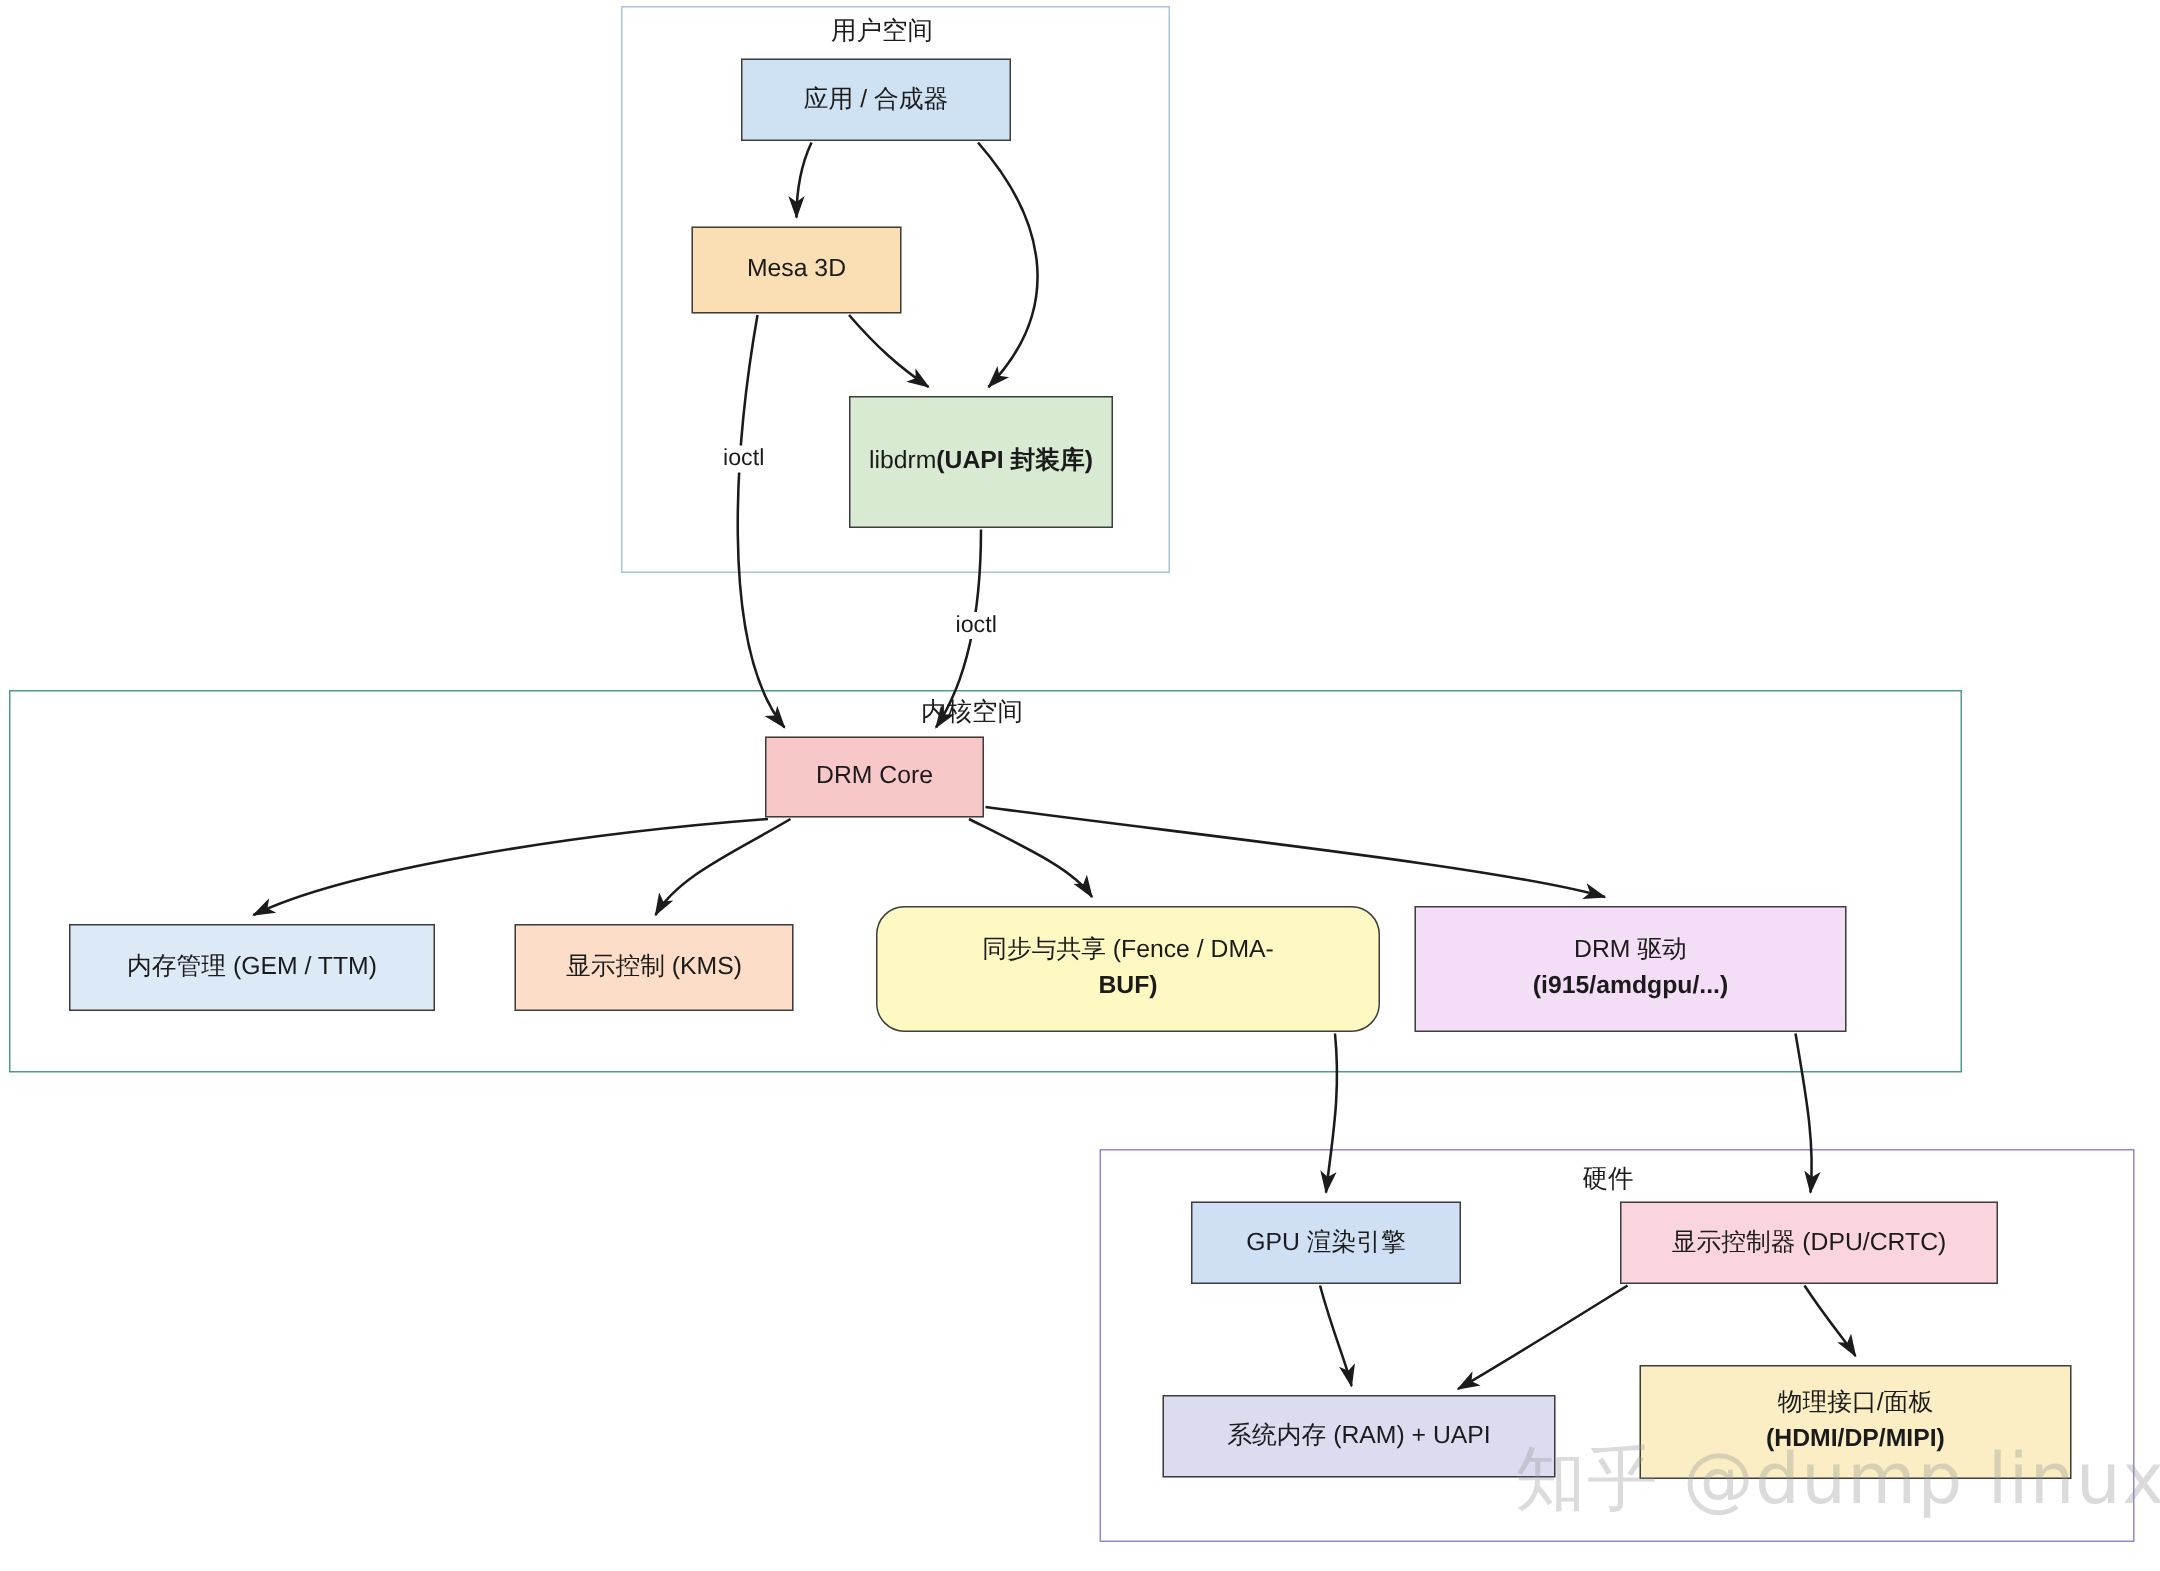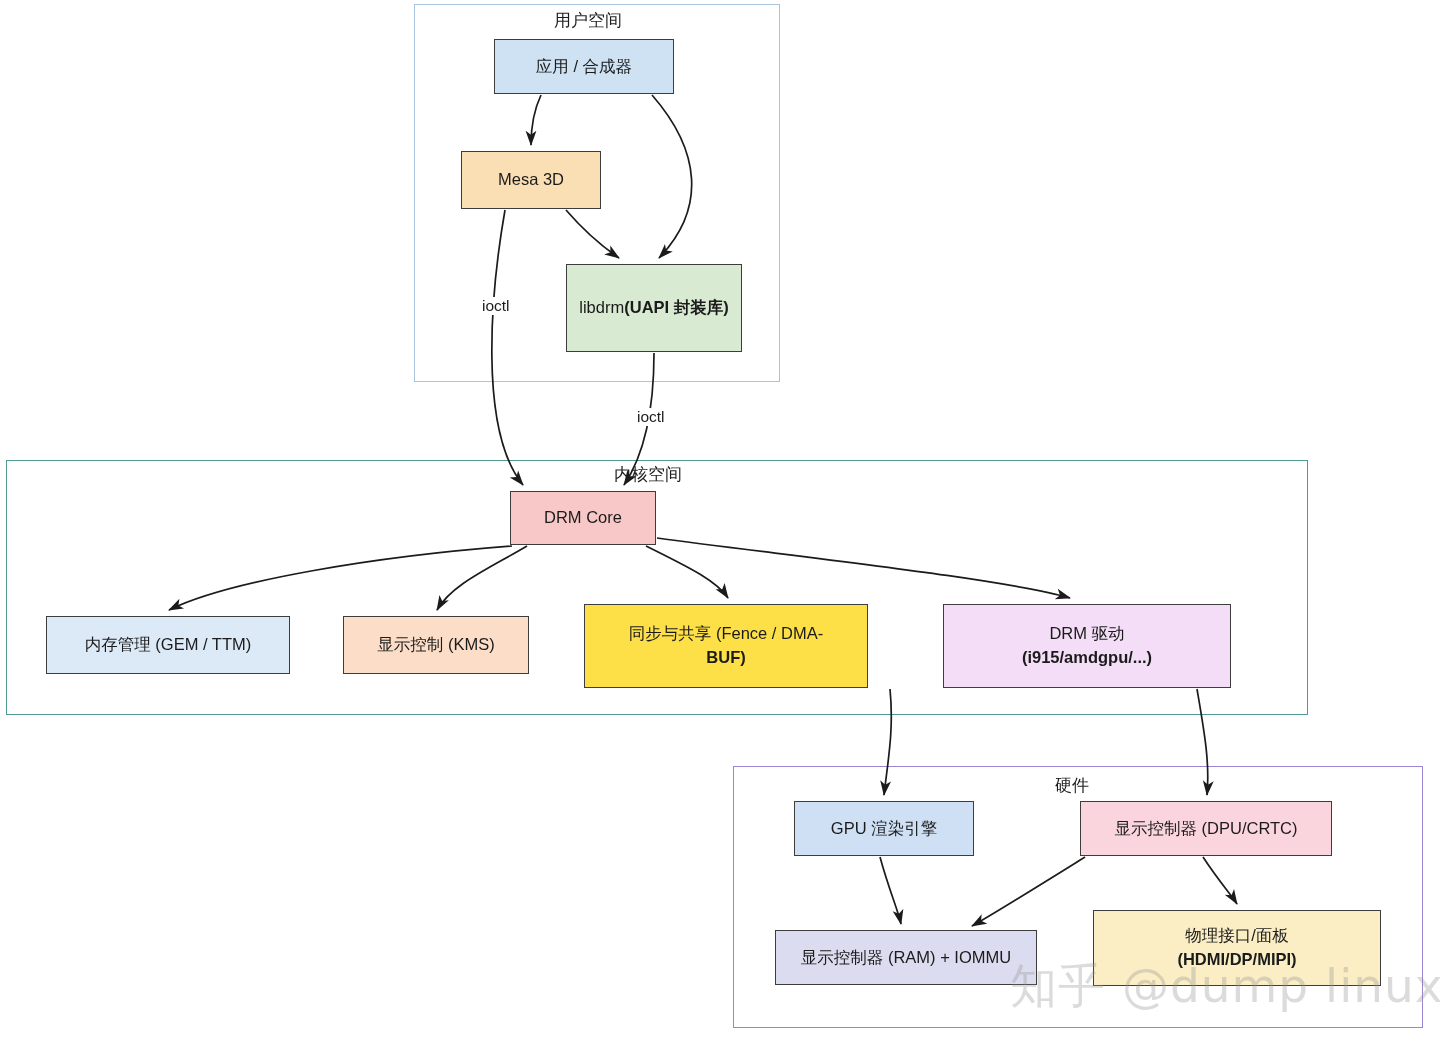--- a/index.html
+++ b/index.html
@@ -93,40 +93,40 @@
   </div>
 
   <div class="node" style="left:46px;top:616px;width:244px;height:58px;background:#dce9f7;">
     <span>内存管理 (GEM / TTM)</span>
   </div>
 
   <div class="node" style="left:343px;top:616px;width:186px;height:58px;background:#fbddc8;">
     <span>显示控制 (KMS)</span>
   </div>
 
-  <div class="node" style="left:584px;top:604px;width:284px;height:84px;background:#fde047;flex-direction:column;">
+  <div class="node" style="left:584px;top:604px;width:336px;height:84px;background:#fef9c3;flex-direction:column;border-radius:19px;">
     <span>同步与共享 (Fence / DMA-</span>
     <span class="l2">BUF)</span>
   </div>
 
   <div class="node" style="left:926px;top:604px;width:288px;height:84px;background:#f4ddf7;flex-direction:column;margin-left:17px;">
     <span>DRM 驱动</span>
     <span class="l2">(i915/amdgpu/...)</span>
   </div>
 
   <div class="node" style="left:794px;top:801px;width:180px;height:55px;background:#cfe0f5;">
     <span>GPU 渲染引擎</span>
   </div>
 
   <div class="node" style="left:1080px;top:801px;width:252px;height:55px;background:#fbd5de;">
     <span>显示控制器 (DPU/CRTC)</span>
   </div>
 
   <div class="node" style="left:775px;top:930px;width:262px;height:55px;background:#dcdcf0;">
-    <span>显示控制器 (RAM) + IOMMU</span>
+    <span>系统内存 (RAM) + UAPI</span>
   </div>
 
   <div class="node" style="left:1093px;top:910px;width:288px;height:76px;background:#fbeec4;flex-direction:column;">
     <span>物理接口/面板</span>
     <span class="l2">(HDMI/DP/MIPI)</span>
   </div>
 
   <div class="edge-label" style="left:479px;top:297px;">ioctl</div>
   <div class="edge-label" style="left:634px;top:408px;">ioctl</div>
 

